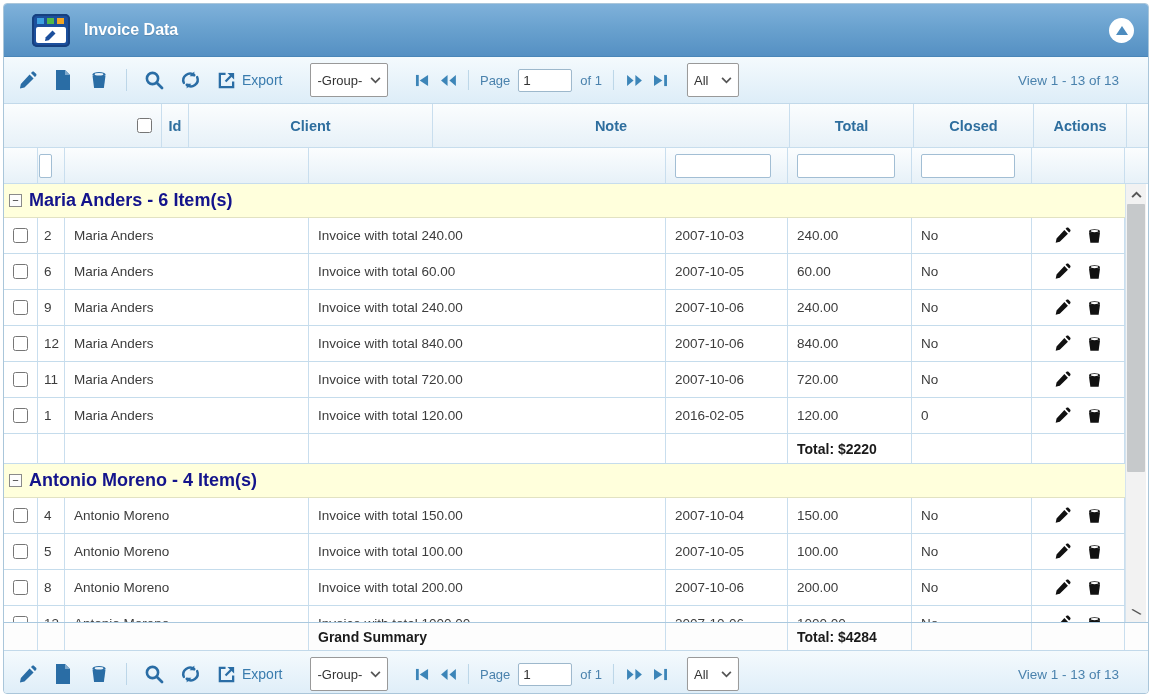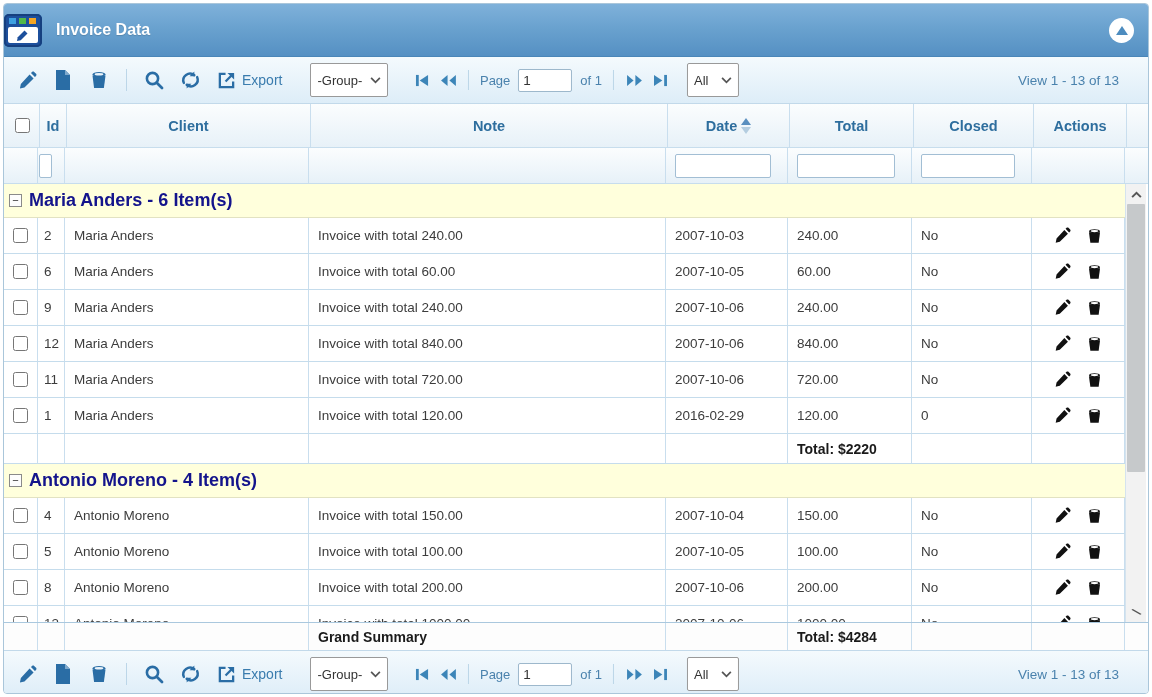--- a/index.html
+++ b/index.html
@@ -1,20 +1,20 @@
 <!DOCTYPE html>
 <html><head>
 <meta charset="utf-8">
 <style>
   * { margin:0; padding:0; box-sizing:border-box; }
   html,body { background:#fff; font-family:"Liberation Sans", sans-serif; }
   .widget { width:1146px; height:691px; margin:3px; border:1px solid #aac6da; border-radius:4px; overflow:hidden; background:#fff; }
 
   
-  .titlebar { height:53px; background:linear-gradient(180deg,#7fb1da 0%,#6aa2cf 45%,#5590c3 100%); display:flex; align-items:center; padding:0 0; position:relative; border-bottom:1px solid #4a86b8; }
+  .titlebar { height:53px; background:linear-gradient(180deg,#7fb1da 0%,#6aa2cf 45%,#5590c3 100%); display:flex; align-items:center; padding:0 28px; position:relative; border-bottom:1px solid #4a86b8; }
   .title-icon { width:38px; height:33px; background:#1c4f9c; border-radius:5px; position:relative; margin-right:14px; box-shadow:inset 0 0 0 2px #16407f; }
   .title-icon .sq { position:absolute; top:4px; width:7px; height:6px; }
   .title-icon .sq1 { left:5px; background:#3da0e0; }
   .title-icon .sq2 { left:15px; background:#52b848; }
   .title-icon .sq3 { left:25px; background:#f5a623; }
   .title-icon .panel { position:absolute; left:4px; right:4px; top:13px; bottom:4px; background:#fff; border-radius:2px; display:flex; align-items:center; justify-content:center; }
   .title-text { color:#fff; font-weight:bold; font-size:16px; text-shadow:0 1px 1px rgba(0,0,0,.15); }
   .collapse-btn { position:absolute; right:14px; top:14px; width:25px; height:25px; background:#fff; border-radius:50%; display:flex; align-items:center; justify-content:center; cursor:pointer; }
   .tri-up { width:0; height:0; border-left:6px solid transparent; border-right:6px solid transparent; border-bottom:9px solid #4d8cbf; }
 
@@ -194,27 +194,20 @@
     <span class="view-status">View 1 - 13 of 13</span>
   </div>
 
   <div class="hdr-row">
     <div class="cell c-check">
         <input type="checkbox" class="row-check" style="">
       </div>
     <div class="cell c-id">Id</div>
     <div class="cell c-client">Client</div>
     <div class="cell c-note">Note</div>
-    <div class="cell c-date">
-      <span>Date</span>
-      <span class="sort-stack">
-          <span class="sort-up"></span>
-          <span class="sort-down"></span>
-        </span>
-    </div>
     <div class="cell c-total">Total</div>
     <div class="cell c-closed">Closed</div>
     <div class="cell c-actions">Actions</div>
     <div class="cell c-sbgap"></div>
   </div>
 
   <div class="filter-row">
     <div class="cell c-check"></div>
     <div class="cell c-id" style="padding-left:0">
         <input class="filter-input tiny" value="" style="">
@@ -375,21 +368,21 @@
       </span>
     </div>
   </div>
         <div class="data-row">
     <div class="cell c-check">
             <input type="checkbox" class="row-check" style="">
           </div>
     <div class="cell c-id">1</div>
     <div class="cell c-client">Maria Anders</div>
     <div class="cell c-note">Invoice with total 120.00</div>
-    <div class="cell c-date">2016-02-29</div>
+    <div class="cell c-date">2016-02-05</div>
     <div class="cell c-total">120.00</div>
     <div class="cell c-closed">0</div>
     <div class="cell c-actions">
       <span class="act-icons">
         <span class="tb-icon">
                 <svg width="17" height="17" viewBox="0 0 20 20" fill="#111">
                   <path d="M12.2 3.6l4.2 4.2L6.8 17.4 2 18.4l1-4.8zM13.6 2.2l1.2-1.2c.6-.6 1.6-.6 2.2 0l2 2c.6.6.6 1.6 0 2.2l-1.2 1.2z"></path>
                 </svg>
               </span>
         <span class="tb-icon">

